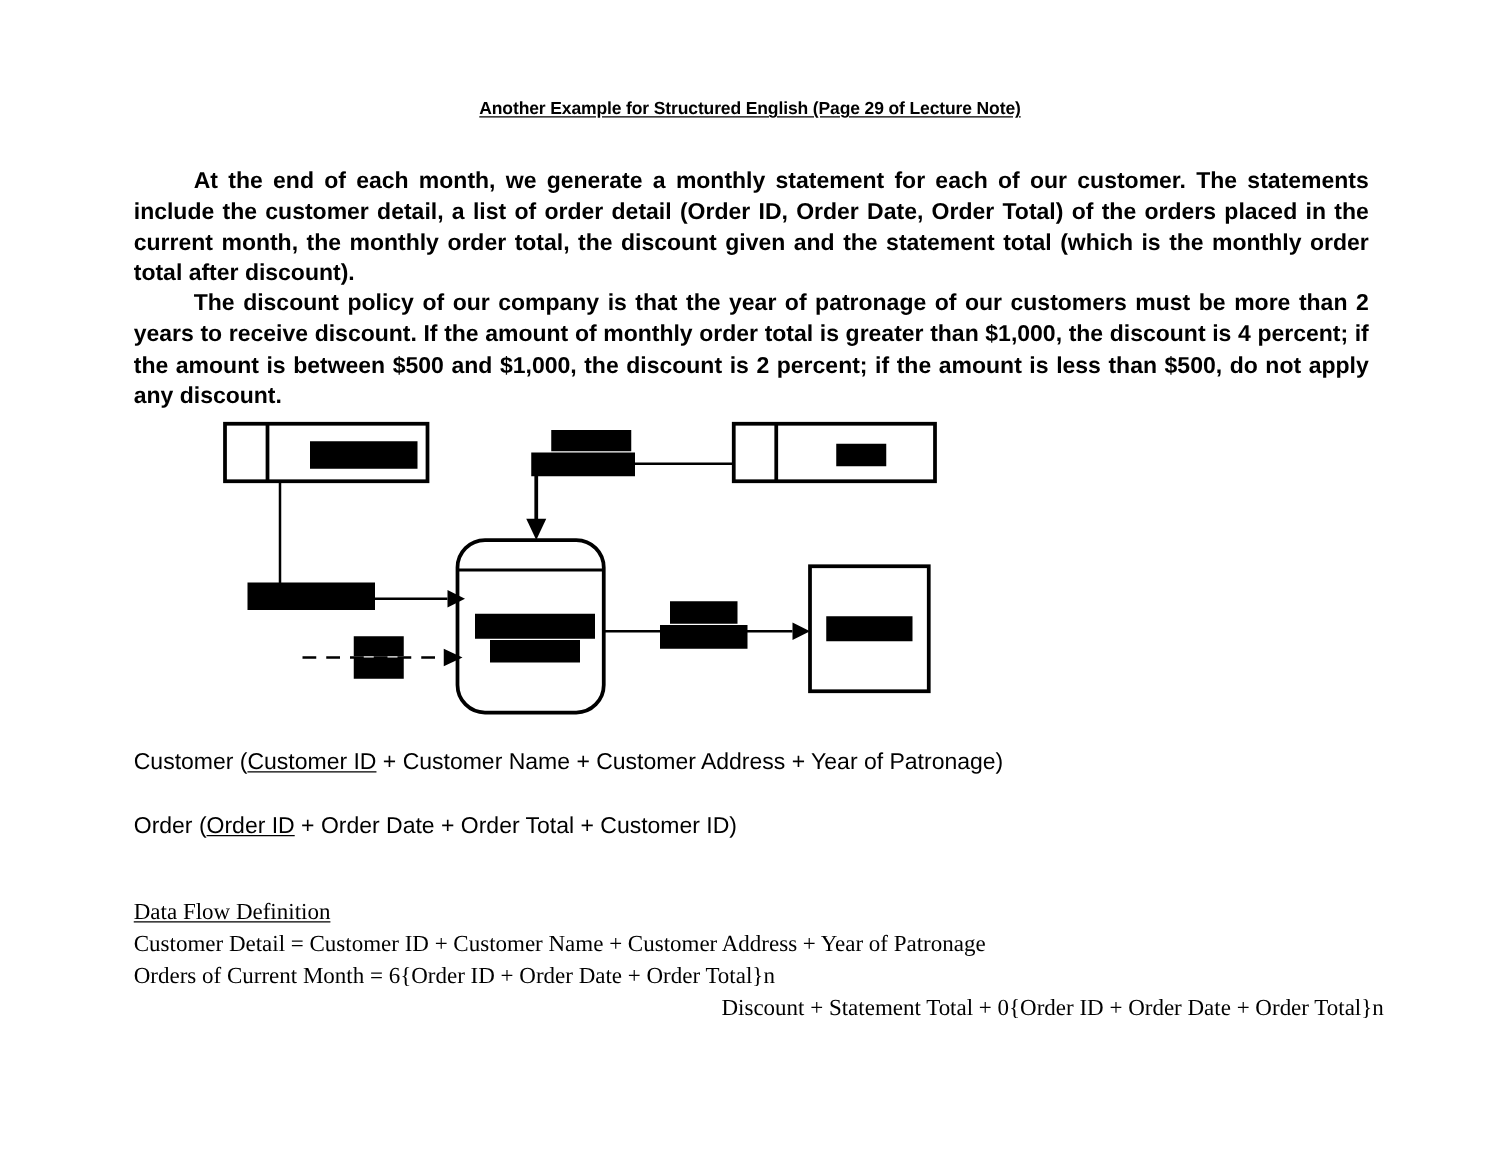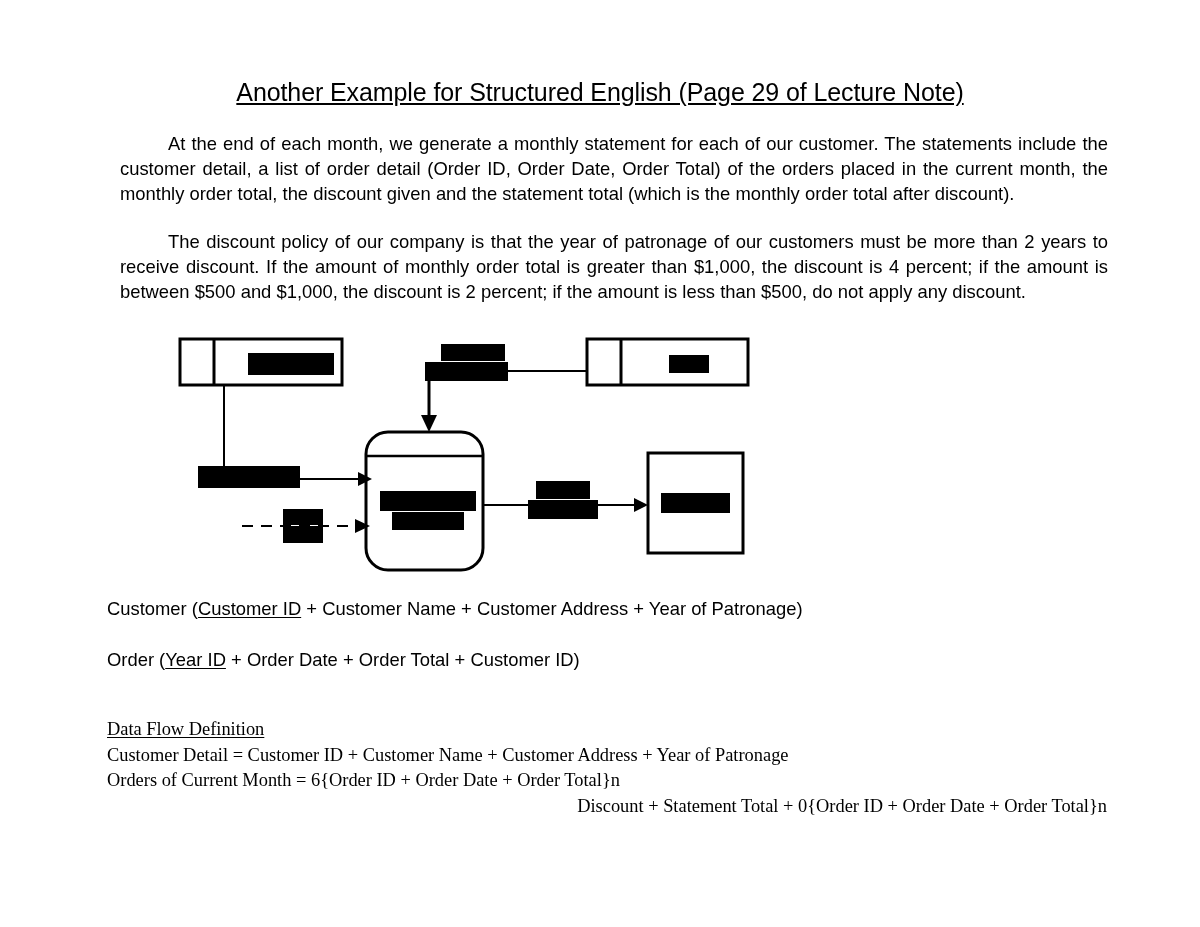--- a/index.html
+++ b/index.html
@@ -19,36 +19,37 @@
     overflow: hidden;
   }
 
   
   .doc-title {
     position: absolute;
     left: 0;
     top: 78px;
     width: 1200px;
     text-align: center;
-    font-size: 25px;
-    font-weight: normal;
+    font-size: 14px;
+    font-weight: bold;
     letter-spacing: -0.1px;
   }
   .doc-title span {
     text-decoration: underline;
     text-underline-offset: 2px;
   }
 
   
   .body-block {
     position: absolute;
-    left: 120px;
+    left: 107px;
     width: 988px;
     font-size: 18.4px;
     line-height: 24.8px;
+    font-weight: bold;
   }
   .para {
     text-align: justify;
     text-indent: 48px;
     margin: 0;
   }
   .para-1 { top: 132px; }
   .para-2 { top: 230px; }
 
   
@@ -158,21 +159,21 @@
     </g>
 
   </svg>
 
   <div class="defs defs-store">
     <div class="def-line">
       <span>Customer (</span><span class="u">Customer ID</span><span> + Customer Name + Customer Address + Year of Patronage)</span>
     </div>
     <div class="def-gap"></div>
     <div class="def-line">
-      <span>Order (</span><span class="u">Year ID</span><span> + Order Date + Order Total + Customer ID)</span>
+      <span>Order (</span><span class="u">Order ID</span><span> + Order Date + Order Total + Customer ID)</span>
     </div>
   </div>
 
   <div class="defs defs-flow">
     <div class="def-head">Data Flow Definition</div>
     <div class="def-line">Customer Detail = Customer ID + Customer Name + Customer Address + Year of Patronage</div>
     <div class="def-line">Orders of Current Month = 6{Order ID + Order Date + Order Total}n</div>
     <div class="def-line def-indent">Discount + Statement Total + 0{Order ID + Order Date + Order Total}n</div>
   </div>
 

